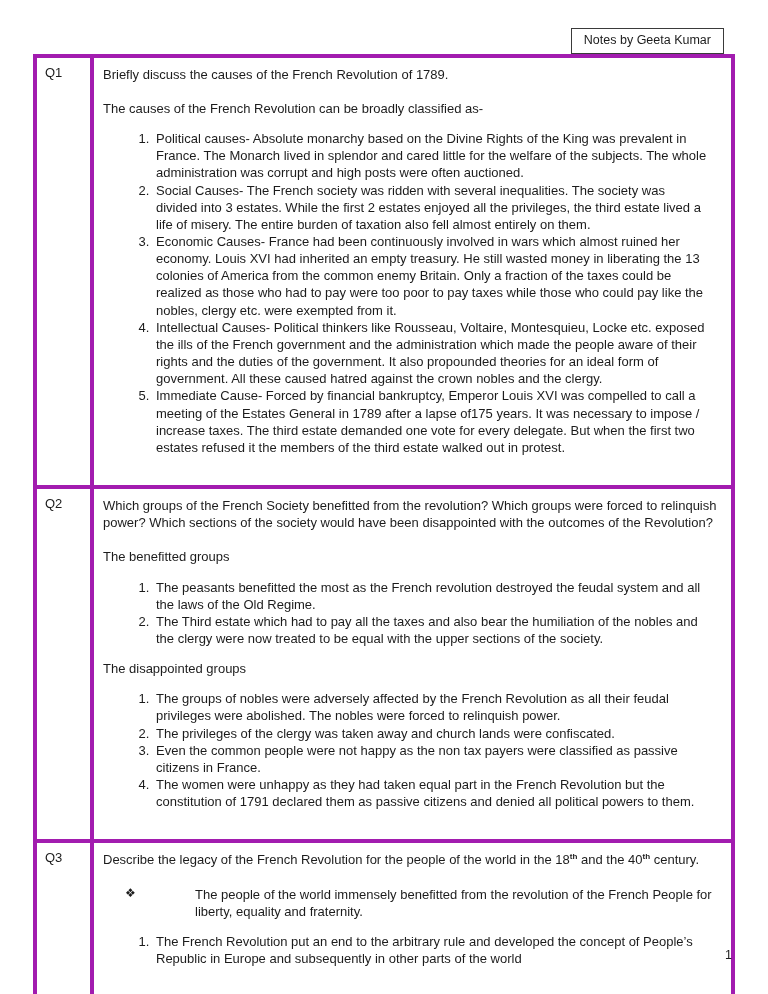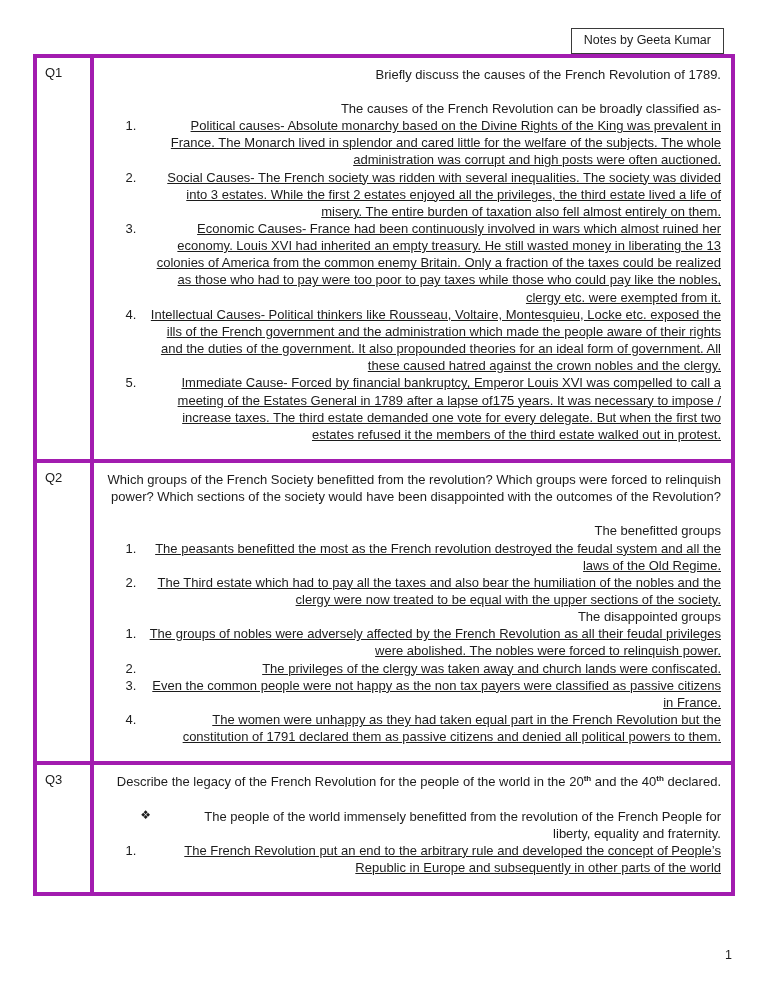--- a/index.html
+++ b/index.html
@@ -43,28 +43,26 @@
   table.qa-table td {
     border: 4px solid #a21caf;
     vertical-align: top;
   }
   td.qcol {
     width: 57px;
     padding: 6px 8px;
   }
   td.acol {
     padding: 8px 10px 16px 9px;
-    text-align: right;
   }
   .blank-before { margin-top: 17px; }
   ol.num-list {
     list-style: decimal outside;
-    margin: 0;
+    margin: 13px;
     padding-left: 37px;
-    text-decoration: underline;
   }
   ol.num-list li {
     padding-left: 3px;
   }
   .bullet-row {
     display: flex;
     margin-left: 22px;
   }
   .bullet-row .bullet-marker {
     width: 26px;
@@ -130,21 +128,21 @@
           <li>The privileges of the clergy was taken away and church lands were confiscated.</li>
           <li>Even the common people were not happy as the non tax payers were classified as passive citizens in France.</li>
           <li>The women were unhappy as they had taken equal part in the French Revolution but the constitution of 1791 declared them as passive citizens and denied all political powers to them.</li>
         </ol>
       </td>
     </tr>
 
     <tr>
       <td class="qcol">Q3</td>
       <td class="acol">
-        <p><span>Describe the legacy of the French Revolution for the people of the world in the 20</span><sup>th</sup><span> and the 40</span><sup>th</sup><span> declared.</span></p>
+        <p><span>Describe the legacy of the French Revolution for the people of the world in the 18</span><sup>th</sup><span> and the 40</span><sup>th</sup><span> century.</span></p>
         <div class="bullet-row blank-before">
           <span class="bullet-marker">❖</span>
           <span class="bullet-text">The people of the world immensely benefitted from the revolution of the French People for liberty, equality and fraternity.</span>
         </div>
         <ol class="num-list">
           <li>The French Revolution put an end to the arbitrary rule and developed the concept of People’s Republic in Europe and subsequently in other parts of the world</li>
         </ol>
       </td>
     </tr>
   </tbody>

